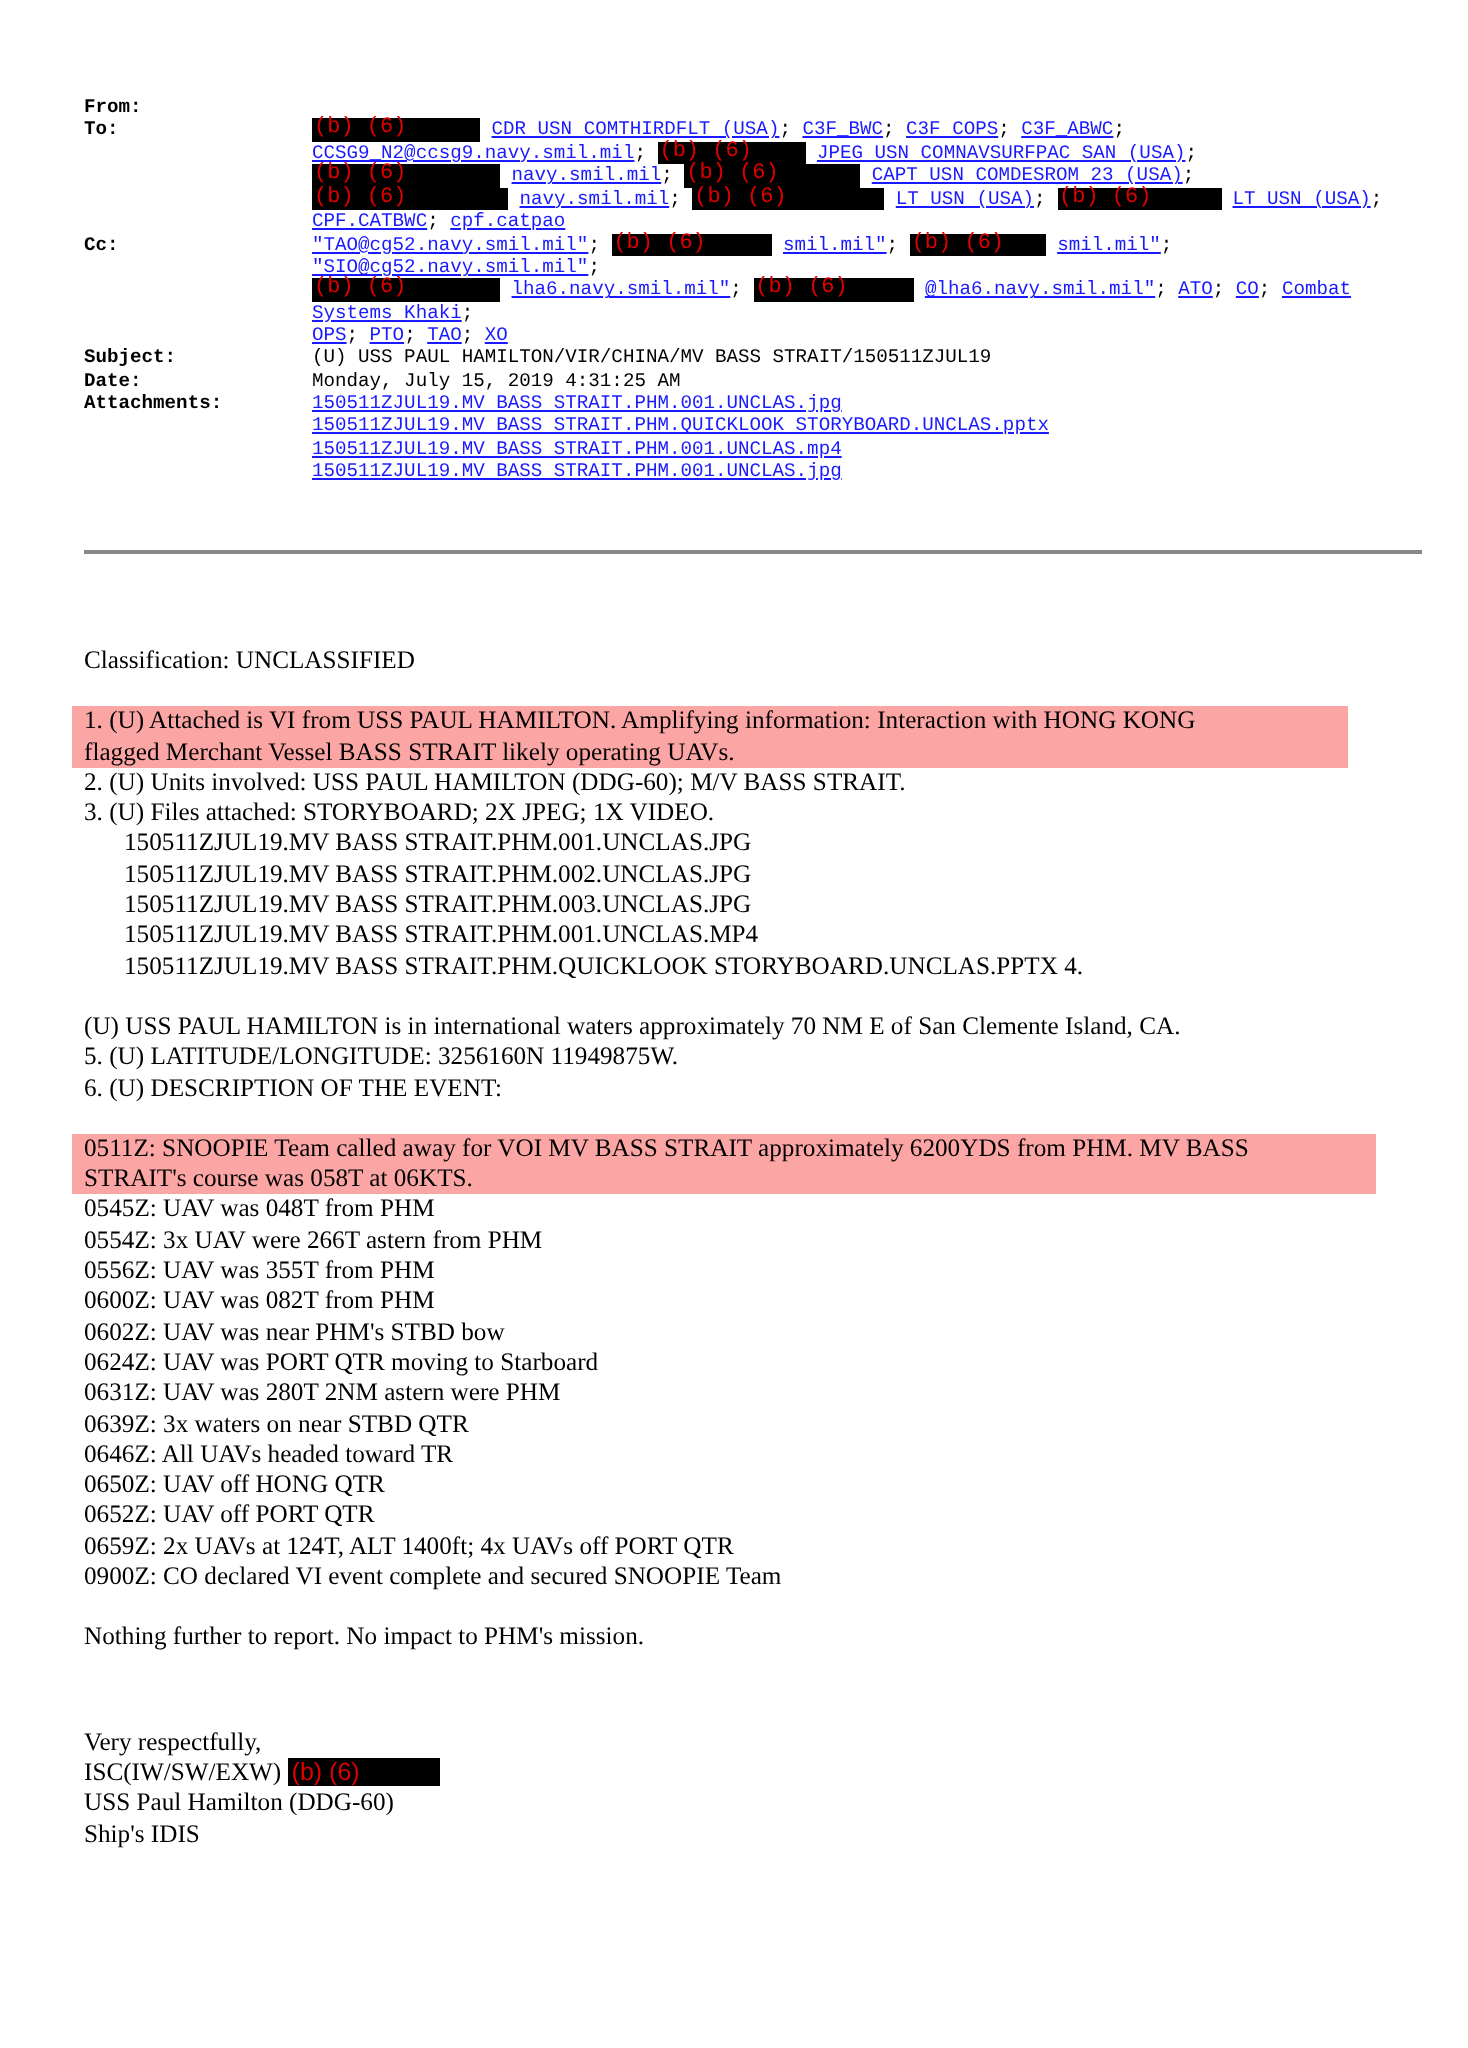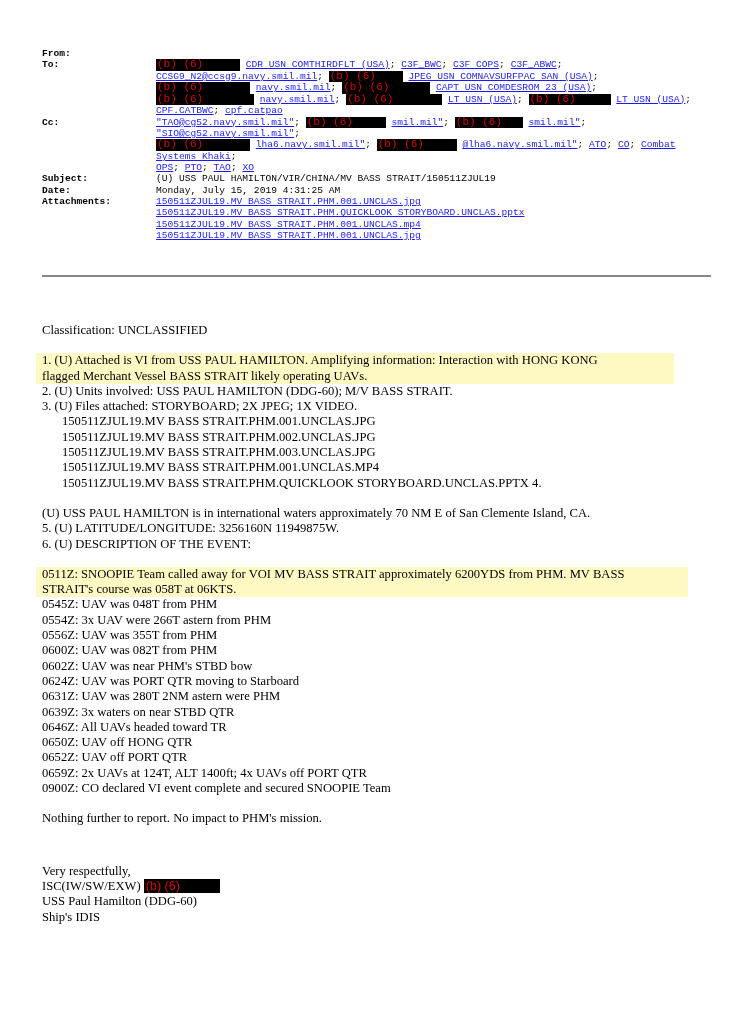--- a/index.html
+++ b/index.html
@@ -6,21 +6,21 @@
   body { width:734px; height:1024px; position:relative; overflow:hidden; }
   .hdr { position:absolute; left:42px; top:48px; width:670px; font-family:Liberation Mono, monospace; font-size:9.6px; line-height:11.3px; color:#000; }
   .hrow { display:flex; }
   .hlabel { width:114px; flex:none; font-weight:bold; }
   .hval { flex:1; }
   a.lnk { color:#1a1aff; text-decoration:underline; }
   .redact { background:#000; color:#e00000; font-size:11px; line-height:11px; display:inline-block; padding:0 1px; vertical-align:top; height:11.5px; }
   .sep { color:#000; }
   .rule { position:absolute; left:42px; top:275px; width:669px; height:2px; background:#888; }
   .body { position:absolute; left:42px; top:306px; width:680px; font-family:"Liberation Serif", serif; font-size:12.6px; line-height:15.3px; color:#000;margin-top:17px; }
-  .hl { background:#fef9c3; margin-left:-6px; padding-left:6px; }
+  .hl { background:#fca5a5; margin-left:-6px; padding-left:6px; }
   .hl1 { width:632px; }
   .hl2 { width:646px; }
   .indent { padding-left:20px; }
   .gap { height:15px; }
   .gap2 { height:7px; }
   .sig-redact { background:#000; color:#e00000; font-family:"Liberation Sans", sans-serif; font-size:12.5px; padding:0 2px; display:inline-block; width:72px; line-height:14px; vertical-align:top; }
 </style>
 </head>
 <body>
 

